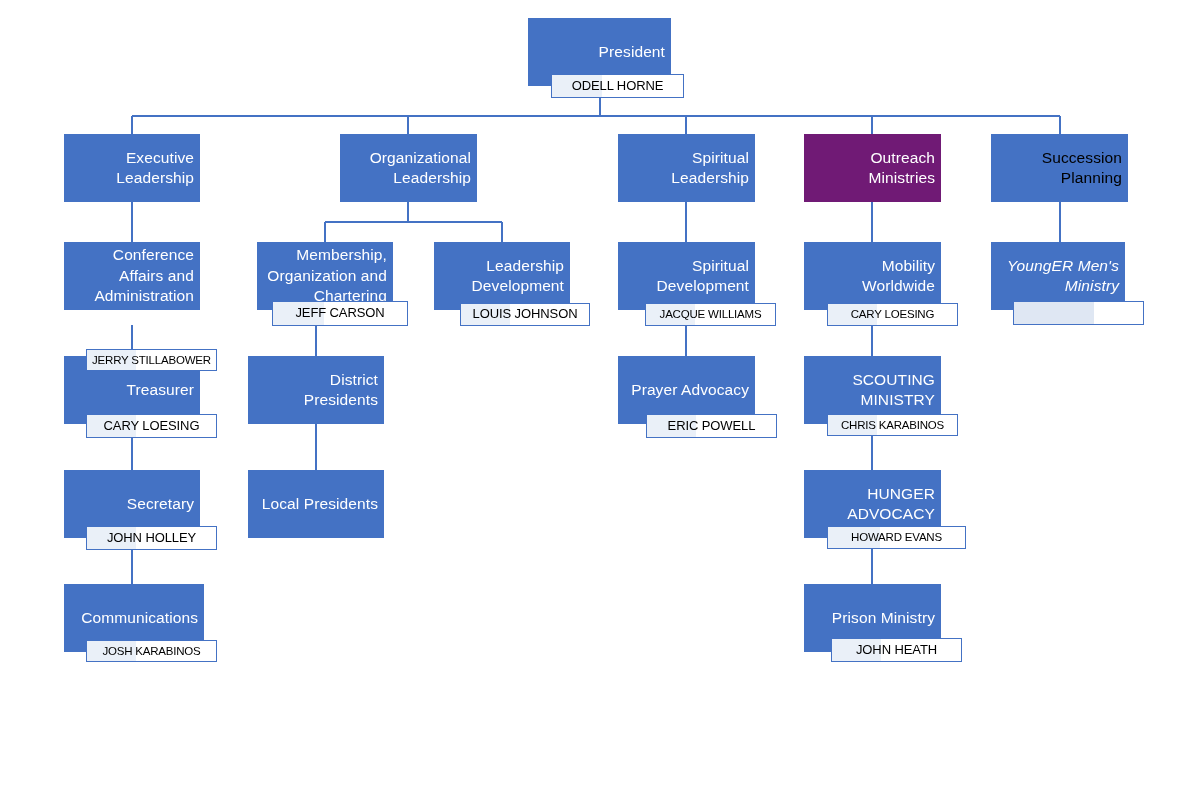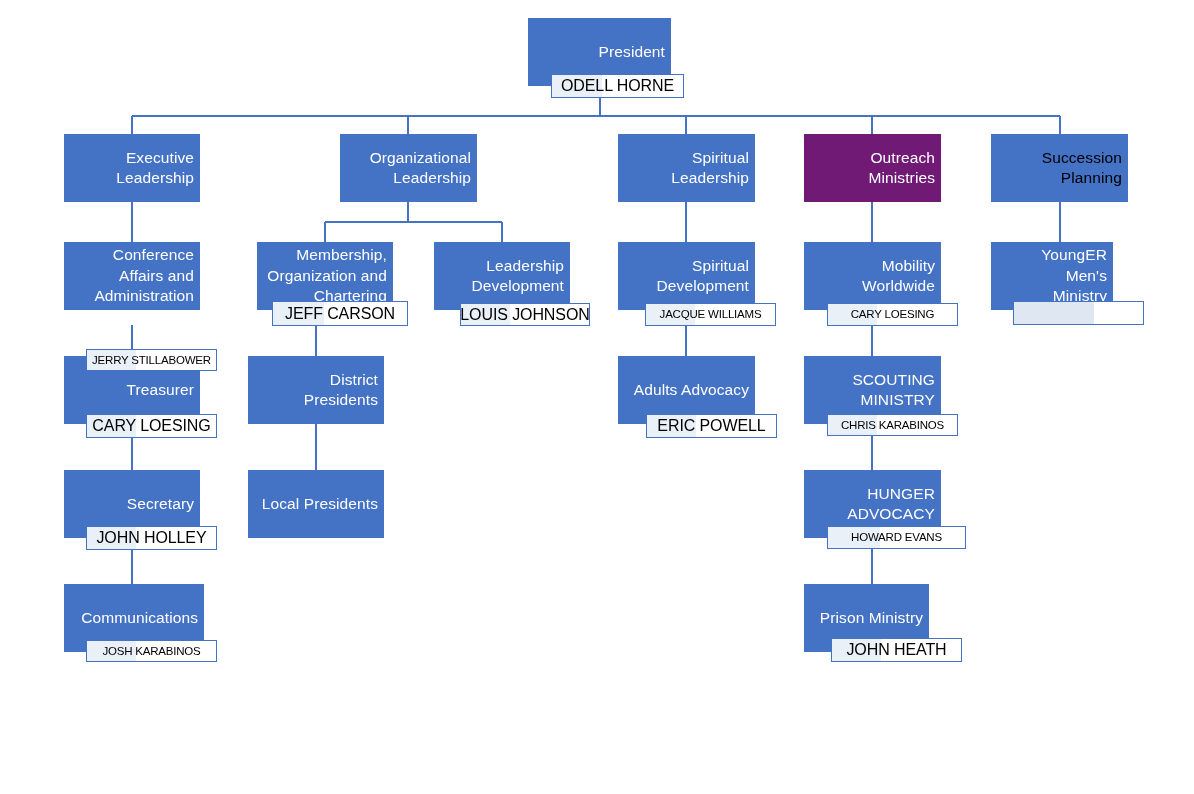--- a/index.html
+++ b/index.html
@@ -56,21 +56,21 @@
   .name-plate {
     position: absolute;
     box-sizing: border-box;
     background: #ffffff;
     border: 1px solid #4472C4;
     color: #000000;
     display: flex;
     align-items: center;
     justify-content: center;
     text-align: center;
-    font-size: 16px;
+    font-size: 13px;
     line-height: 1.1;
     letter-spacing: -0.1px;
     white-space: nowrap;
     z-index: 3;
     background-image: linear-gradient(to right, #eaf0f8 0%, #eaf0f8 38%, #ffffff 38%, #ffffff 100%);
   }
   .name-plate.small {
     font-size: 11.5px;
     letter-spacing: -0.2px;
   }
@@ -163,34 +163,34 @@
       <div class="node" style="left: 618px; top: 242px; width: 137px; height: 68px; background: rgb(68, 114, 196); color: rgb(255, 255, 255);">
         <span class="node-label">Spiritual
 Development</span>
       </div>
       <div class="name-plate small" style="left: 645px; top: 303px; width: 131px; height: 23px; border-color: rgb(68, 114, 196); color: rgb(0, 0, 0);">JACQUE WILLIAMS</div>
       <div class="node" style="left: 804px; top: 242px; width: 137px; height: 68px; background: rgb(68, 114, 196); color: rgb(255, 255, 255);">
         <span class="node-label">Mobility
 Worldwide</span>
       </div>
       <div class="name-plate small" style="left: 827px; top: 303px; width: 131px; height: 23px; border-color: rgb(68, 114, 196); color: rgb(0, 0, 0);">CARY LOESING</div>
-      <div class="node" style="left: 991px; top: 242px; width: 122px; height: 68px; background: rgb(68, 114, 196); color: rgb(255, 255, 255);">
+      <div class="node" style="left: 991px; top: 242px; width: 134px; height: 68px; background: rgb(68, 114, 196); color: rgb(255, 255, 255); font-style: italic;">
         <span class="node-label">YoungER Men's
 Ministry</span>
       </div>
       <div class="name-plate blank" style="left: 1013px; top: 301px; width: 131px; height: 24px; border-color: rgb(68, 114, 196); color: rgb(0, 0, 0);"></div>
       <div class="node" style="left: 64px; top: 356px; width: 136px; height: 68px; background: rgb(68, 114, 196); color: rgb(255, 255, 255);">
         <span class="node-label">Treasurer</span>
       </div>
       <div class="name-plate" style="left: 86px; top: 414px; width: 131px; height: 24px; border-color: rgb(68, 114, 196); color: rgb(0, 0, 0);">CARY LOESING</div>
       <div class="node" style="left: 248px; top: 356px; width: 136px; height: 68px; background: rgb(68, 114, 196); color: rgb(255, 255, 255);">
         <span class="node-label">District Presidents</span>
       </div>
       <div class="node" style="left: 618px; top: 356px; width: 137px; height: 68px; background: rgb(68, 114, 196); color: rgb(255, 255, 255);">
-        <span class="node-label">Adults Advocacy</span>
+        <span class="node-label">Prayer Advocacy</span>
       </div>
       <div class="name-plate" style="left: 646px; top: 414px; width: 131px; height: 24px; border-color: rgb(68, 114, 196); color: rgb(0, 0, 0);">ERIC POWELL</div>
       <div class="node" style="left: 804px; top: 356px; width: 137px; height: 68px; background: rgb(68, 114, 196); color: rgb(255, 255, 255);">
         <span class="node-label">SCOUTING
 MINISTRY</span>
       </div>
       <div class="name-plate small" style="left: 827px; top: 414px; width: 131px; height: 22px; border-color: rgb(68, 114, 196); color: rgb(0, 0, 0);">CHRIS KARABINOS</div>
       <div class="node" style="left: 64px; top: 470px; width: 136px; height: 68px; background: rgb(68, 114, 196); color: rgb(255, 255, 255);">
         <span class="node-label">Secretary</span>
       </div>
@@ -200,18 +200,18 @@
       </div>
       <div class="node" style="left: 804px; top: 470px; width: 137px; height: 68px; background: rgb(68, 114, 196); color: rgb(255, 255, 255);">
         <span class="node-label">HUNGER
 ADVOCACY</span>
       </div>
       <div class="name-plate small" style="left: 827px; top: 526px; width: 139px; height: 23px; border-color: rgb(68, 114, 196); color: rgb(0, 0, 0);">HOWARD EVANS</div>
       <div class="node" style="left: 64px; top: 584px; width: 140px; height: 68px; background: rgb(68, 114, 196); color: rgb(255, 255, 255);">
         <span class="node-label">Communications</span>
       </div>
       <div class="name-plate small" style="left: 86px; top: 640px; width: 131px; height: 22px; border-color: rgb(68, 114, 196); color: rgb(0, 0, 0);">JOSH KARABINOS</div>
-      <div class="node" style="left: 804px; top: 584px; width: 125px; height: 68px; background: rgb(68, 114, 196); color: rgb(255, 255, 255);">
+      <div class="node" style="left: 804px; top: 584px; width: 137px; height: 68px; background: rgb(68, 114, 196); color: rgb(255, 255, 255);">
         <span class="node-label">Prison Ministry</span>
       </div>
       <div class="name-plate" style="left: 831px; top: 638px; width: 131px; height: 24px; border-color: rgb(68, 114, 196); color: rgb(0, 0, 0);">JOHN HEATH</div>
     </div>
 </div>
 
 </body></html>

